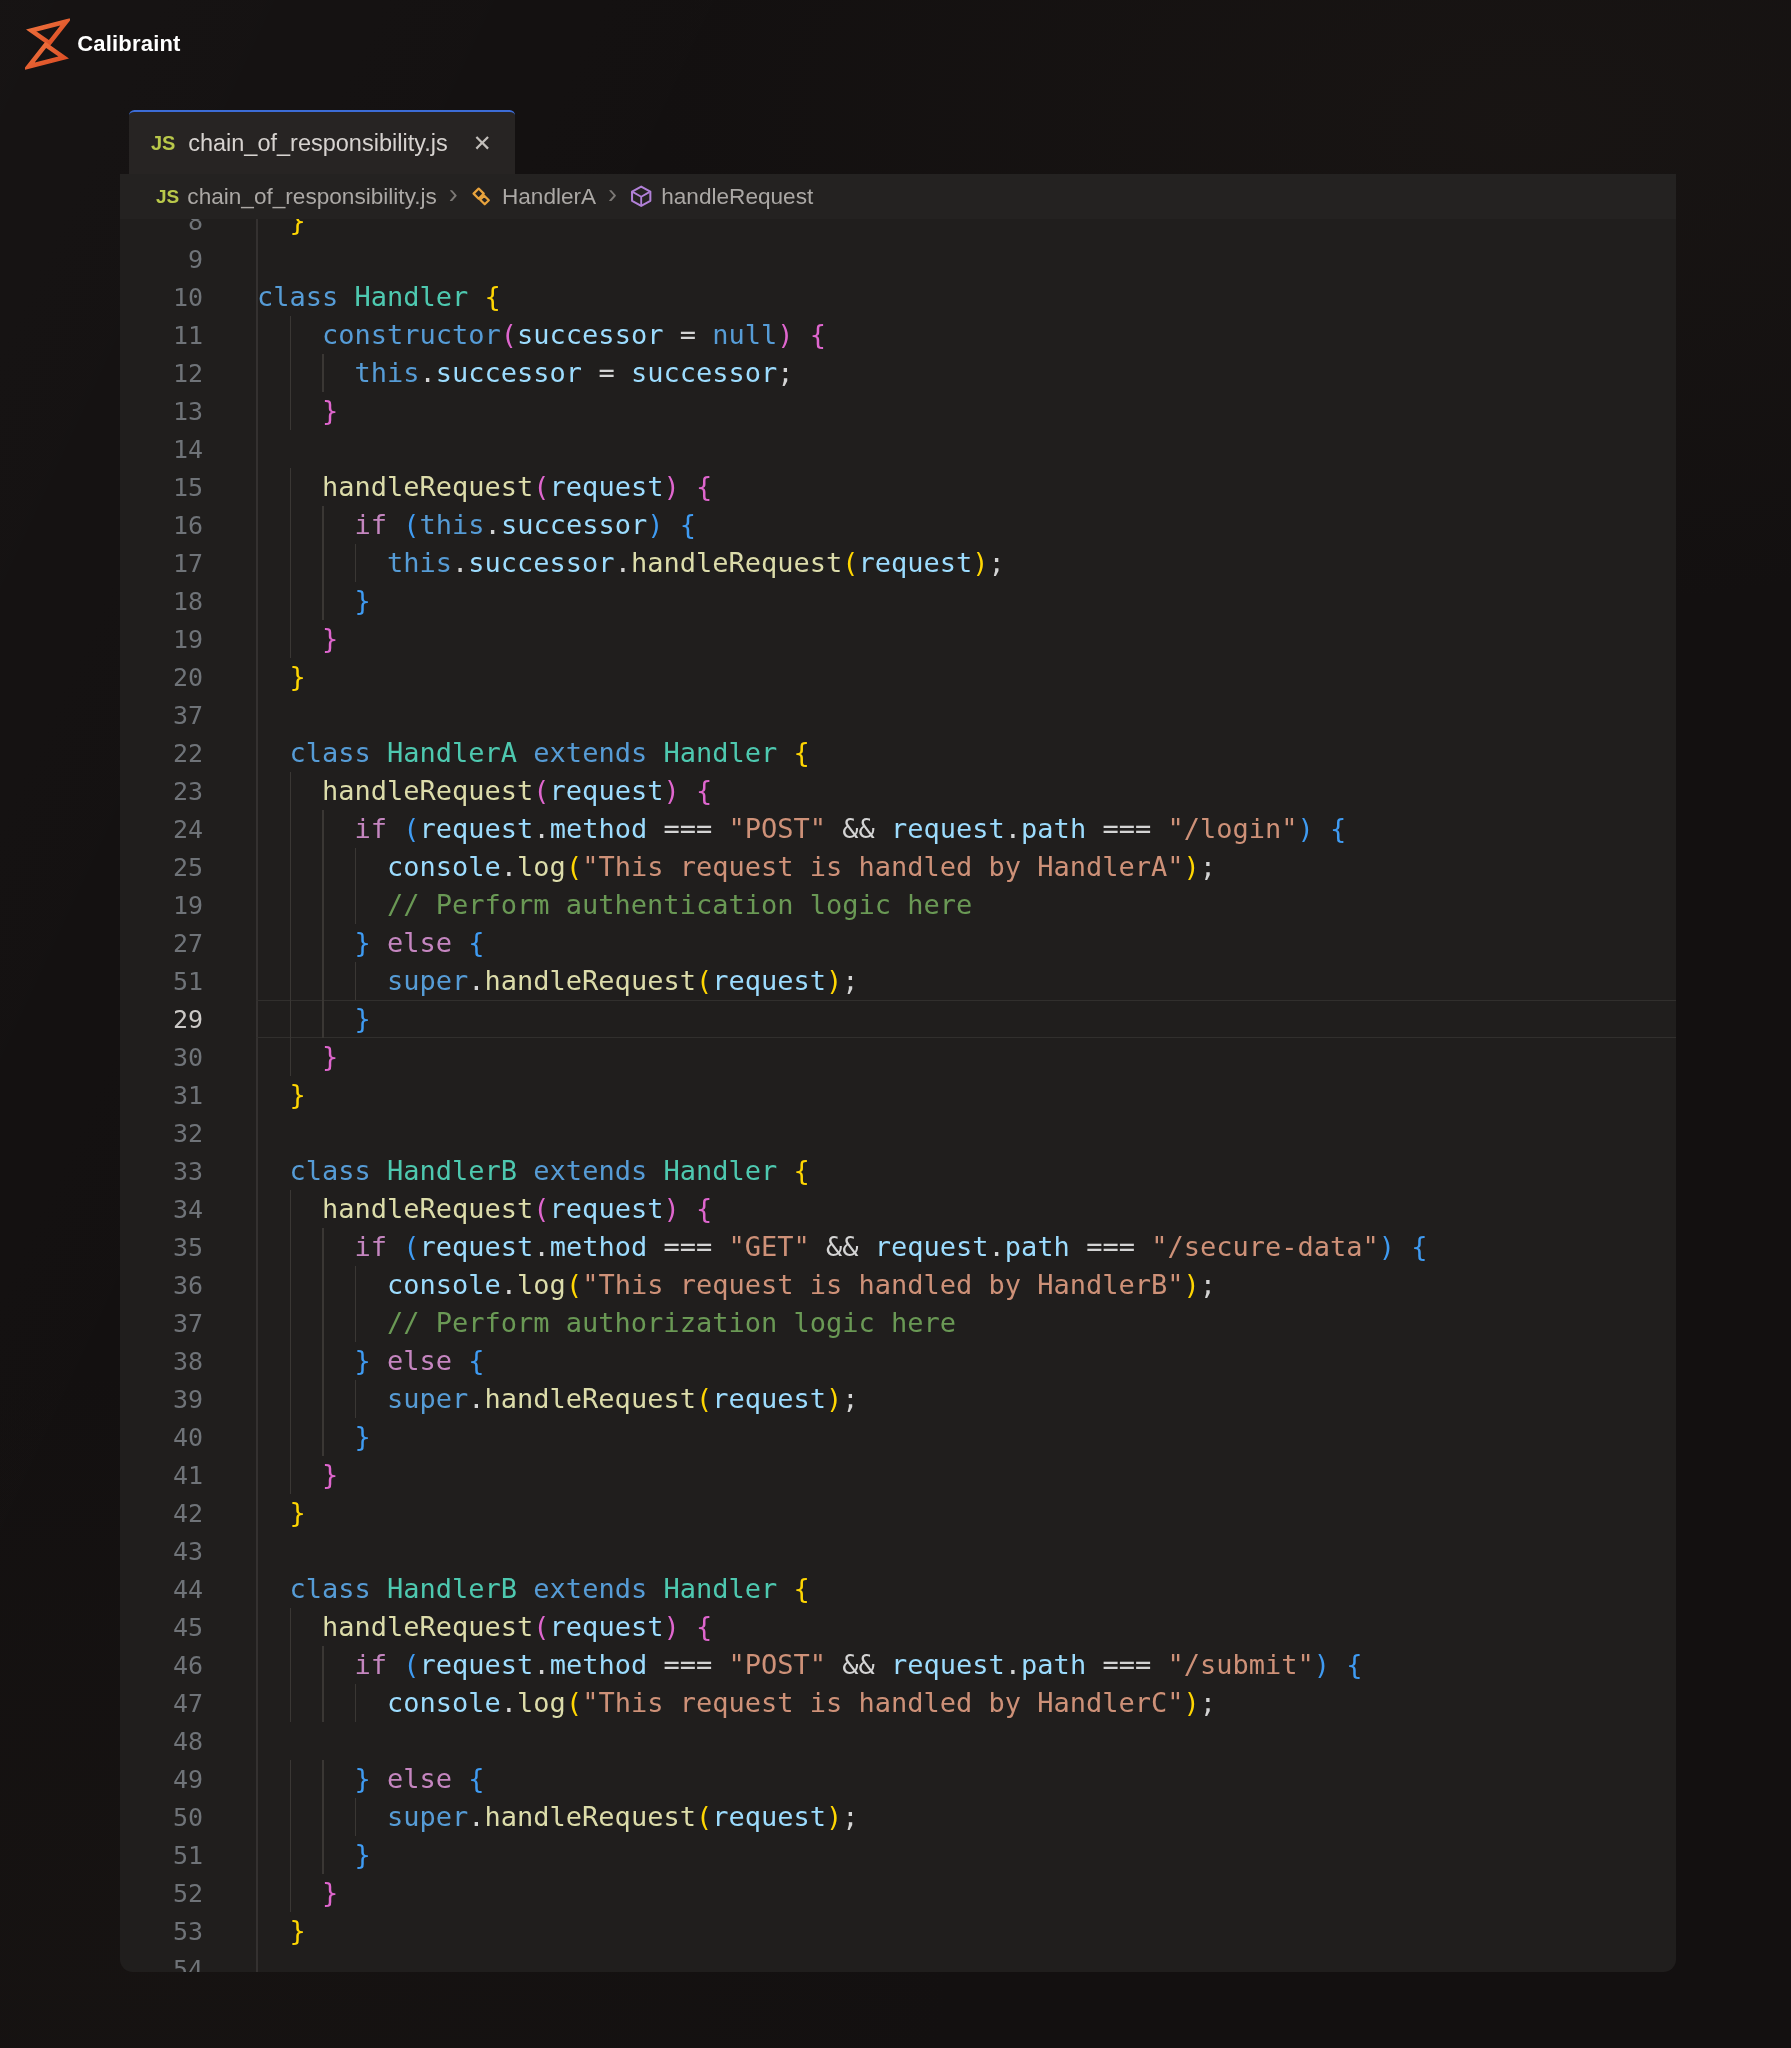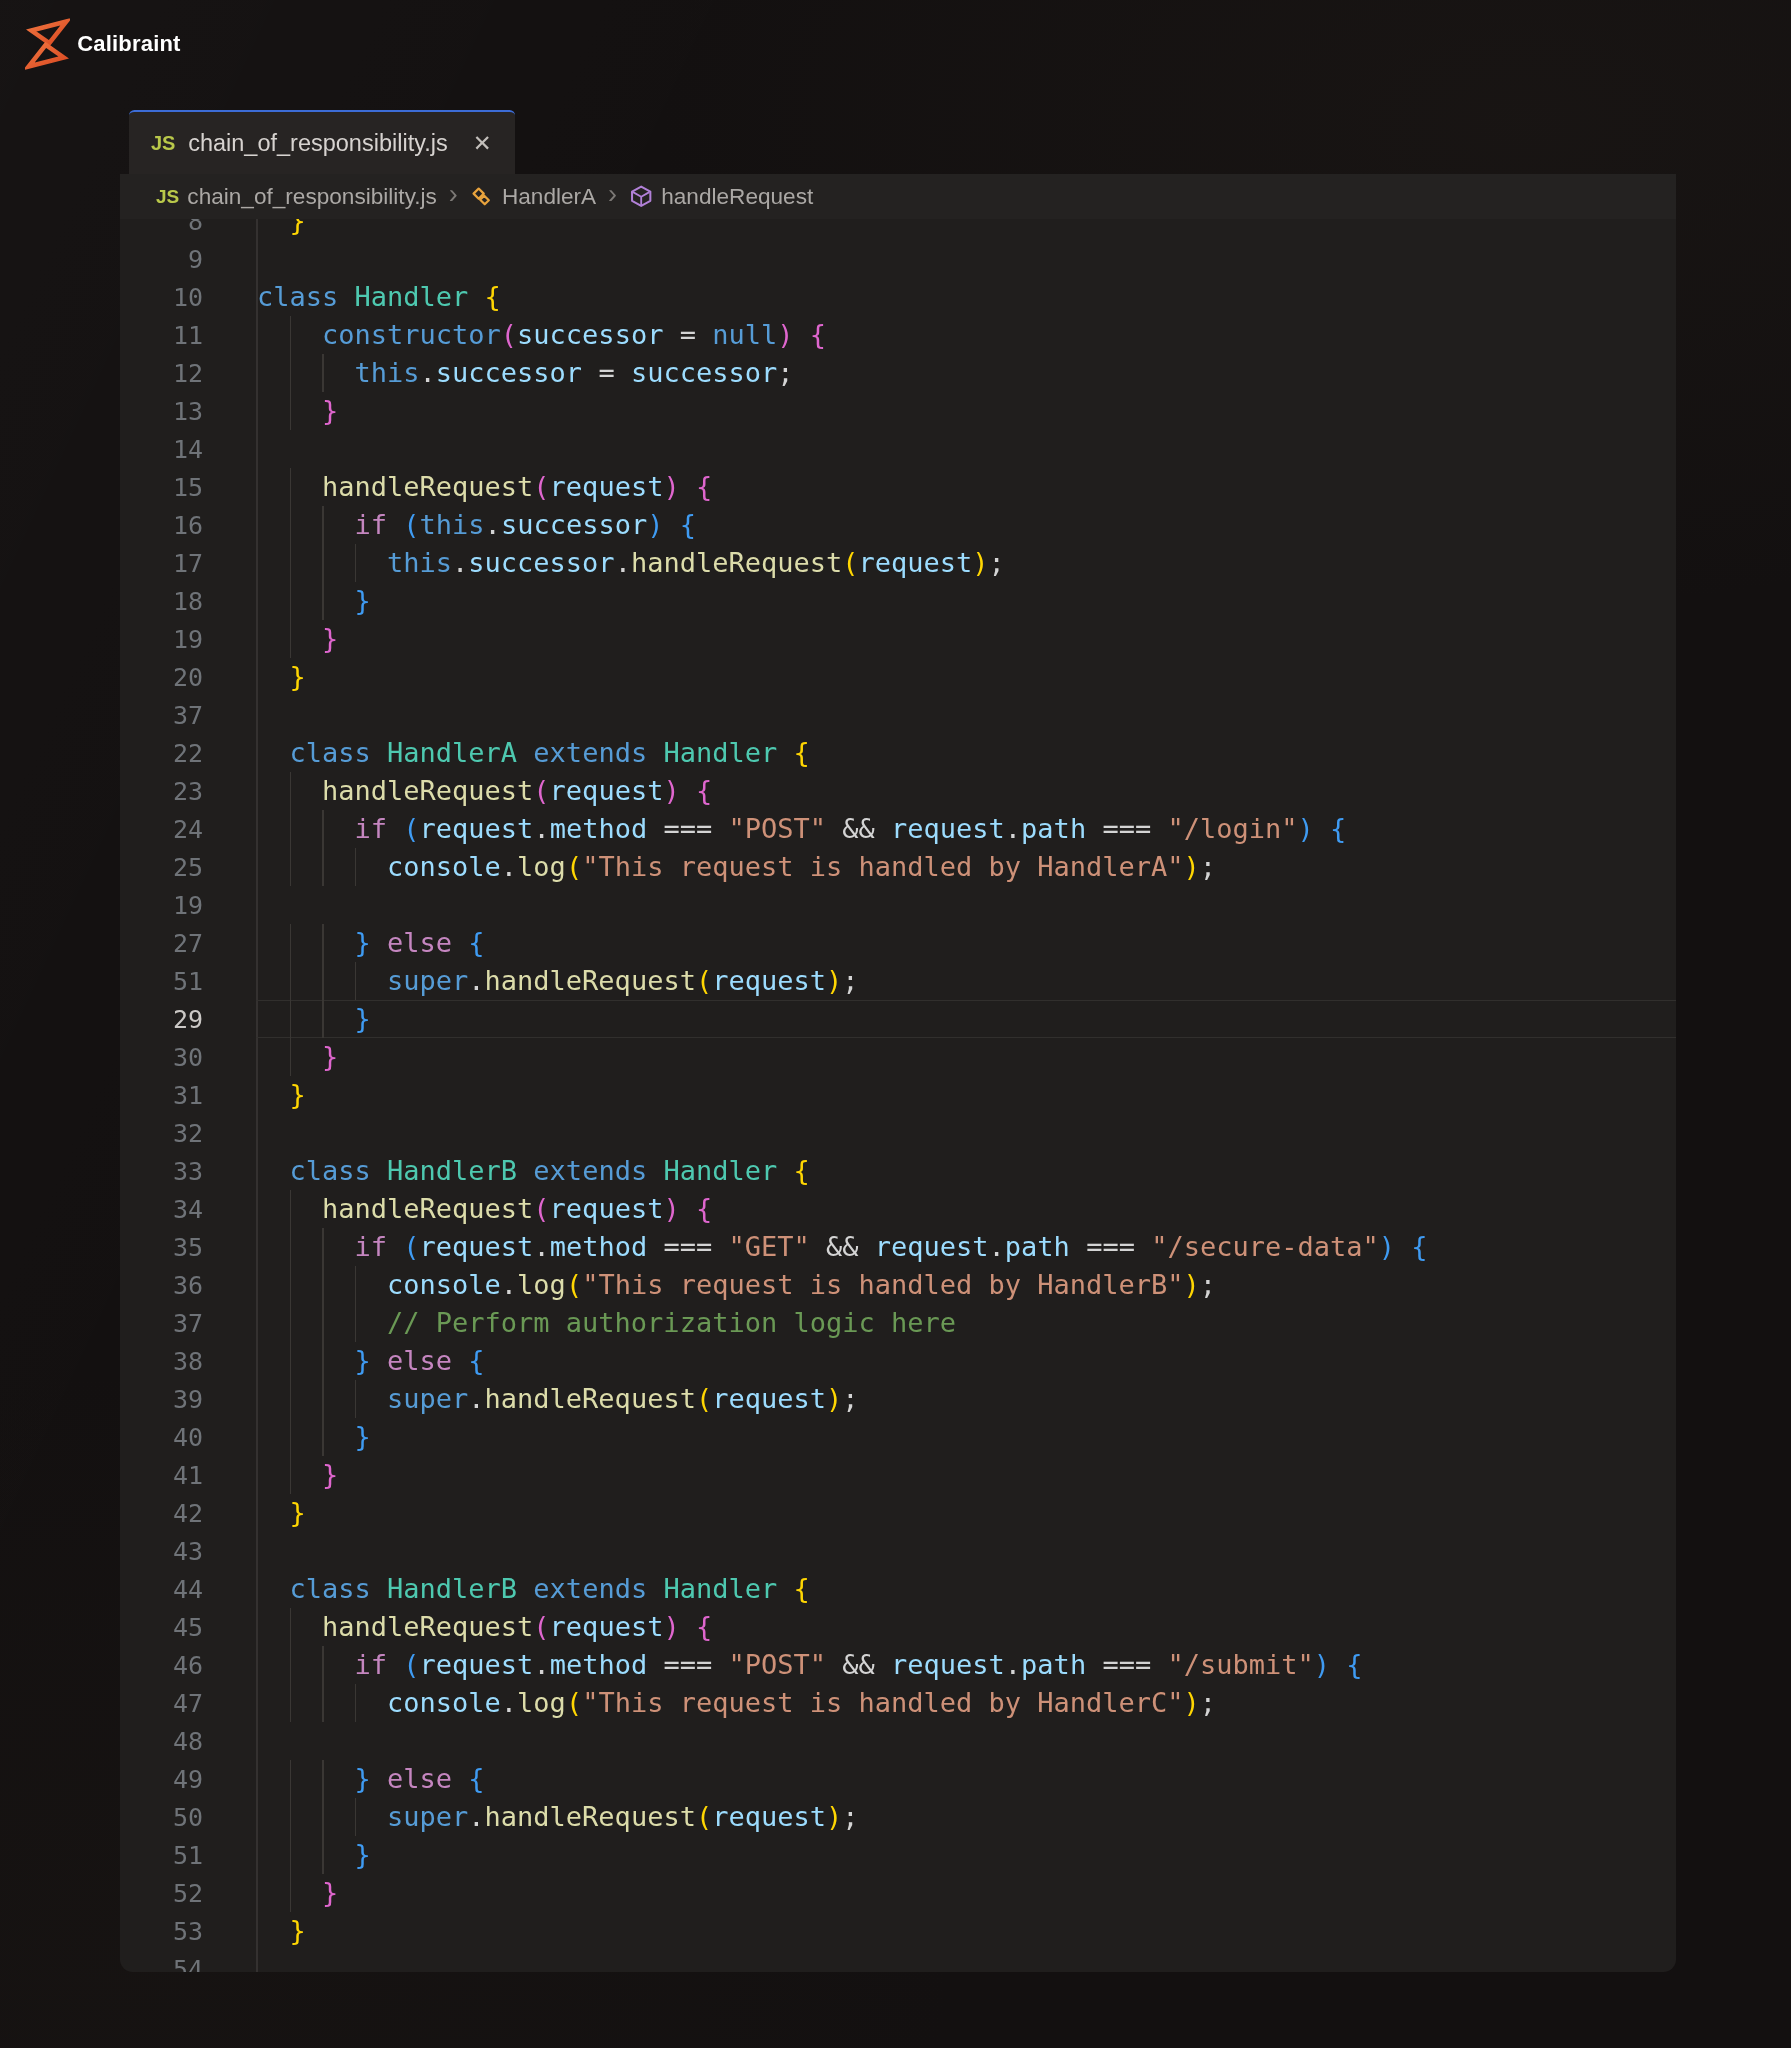--- a/index.html
+++ b/index.html
@@ -175,21 +175,21 @@
           <div class="row">
             <span class="ln">24</span>
             <span class="code" style="padding-left: 6ch;"><i class="guide" style="left: 2ch;"></i><i class="guide" style="left: 4ch;"></i><span style="color: rgb(197, 134, 192);">if</span><span style="color: rgb(212, 212, 212);"> </span><span style="color: rgb(63, 155, 242);">(</span><span style="color: rgb(156, 220, 254);">request</span><span style="color: rgb(212, 212, 212);">.</span><span style="color: rgb(156, 220, 254);">method</span><span style="color: rgb(212, 212, 212);"> === </span><span style="color: rgb(206, 145, 120);">"POST"</span><span style="color: rgb(212, 212, 212);"> &amp;&amp; </span><span style="color: rgb(156, 220, 254);">request</span><span style="color: rgb(212, 212, 212);">.</span><span style="color: rgb(156, 220, 254);">path</span><span style="color: rgb(212, 212, 212);"> === </span><span style="color: rgb(206, 145, 120);">"/login"</span><span style="color: rgb(63, 155, 242);">)</span><span style="color: rgb(212, 212, 212);"> </span><span style="color: rgb(63, 155, 242);">{</span></span>
           </div>
           <div class="row">
             <span class="ln">25</span>
             <span class="code" style="padding-left: 8ch;"><i class="guide" style="left: 2ch;"></i><i class="guide" style="left: 4ch;"></i><i class="guide" style="left: 6ch;"></i><span style="color: rgb(156, 220, 254);">console</span><span style="color: rgb(212, 212, 212);">.</span><span style="color: rgb(220, 220, 170);">log</span><span style="color: rgb(255, 214, 2);">(</span><span style="color: rgb(206, 145, 120);">"This request is handled by HandlerA"</span><span style="color: rgb(255, 214, 2);">)</span><span style="color: rgb(212, 212, 212);">;</span></span>
           </div>
           <div class="row">
             <span class="ln">19</span>
-            <span class="code" style="padding-left: 8ch;"><i class="guide" style="left: 2ch;"></i><i class="guide" style="left: 4ch;"></i><i class="guide" style="left: 6ch;"></i></span>
+            <span class="code" style="padding-left: 8ch;"><i class="guide" style="left: 2ch;"></i><i class="guide" style="left: 4ch;"></i><i class="guide" style="left: 6ch;"></i><span style="color: rgb(106, 153, 85);">// Perform authentication logic here</span></span>
           </div>
           <div class="row">
             <span class="ln">27</span>
             <span class="code" style="padding-left: 6ch;"><i class="guide" style="left: 2ch;"></i><i class="guide" style="left: 4ch;"></i><span style="color: rgb(63, 155, 242);">}</span><span style="color: rgb(212, 212, 212);"> </span><span style="color: rgb(197, 134, 192);">else</span><span style="color: rgb(212, 212, 212);"> </span><span style="color: rgb(63, 155, 242);">{</span></span>
           </div>
           <div class="row">
             <span class="ln">51</span>
             <span class="code" style="padding-left: 8ch;"><i class="guide" style="left: 2ch;"></i><i class="guide" style="left: 4ch;"></i><i class="guide" style="left: 6ch;"></i><span style="color: rgb(86, 156, 214);">super</span><span style="color: rgb(212, 212, 212);">.</span><span style="color: rgb(220, 220, 170);">handleRequest</span><span style="color: rgb(255, 214, 2);">(</span><span style="color: rgb(156, 220, 254);">request</span><span style="color: rgb(255, 214, 2);">)</span><span style="color: rgb(212, 212, 212);">;</span></span>
           </div>
           <div class="row active">

